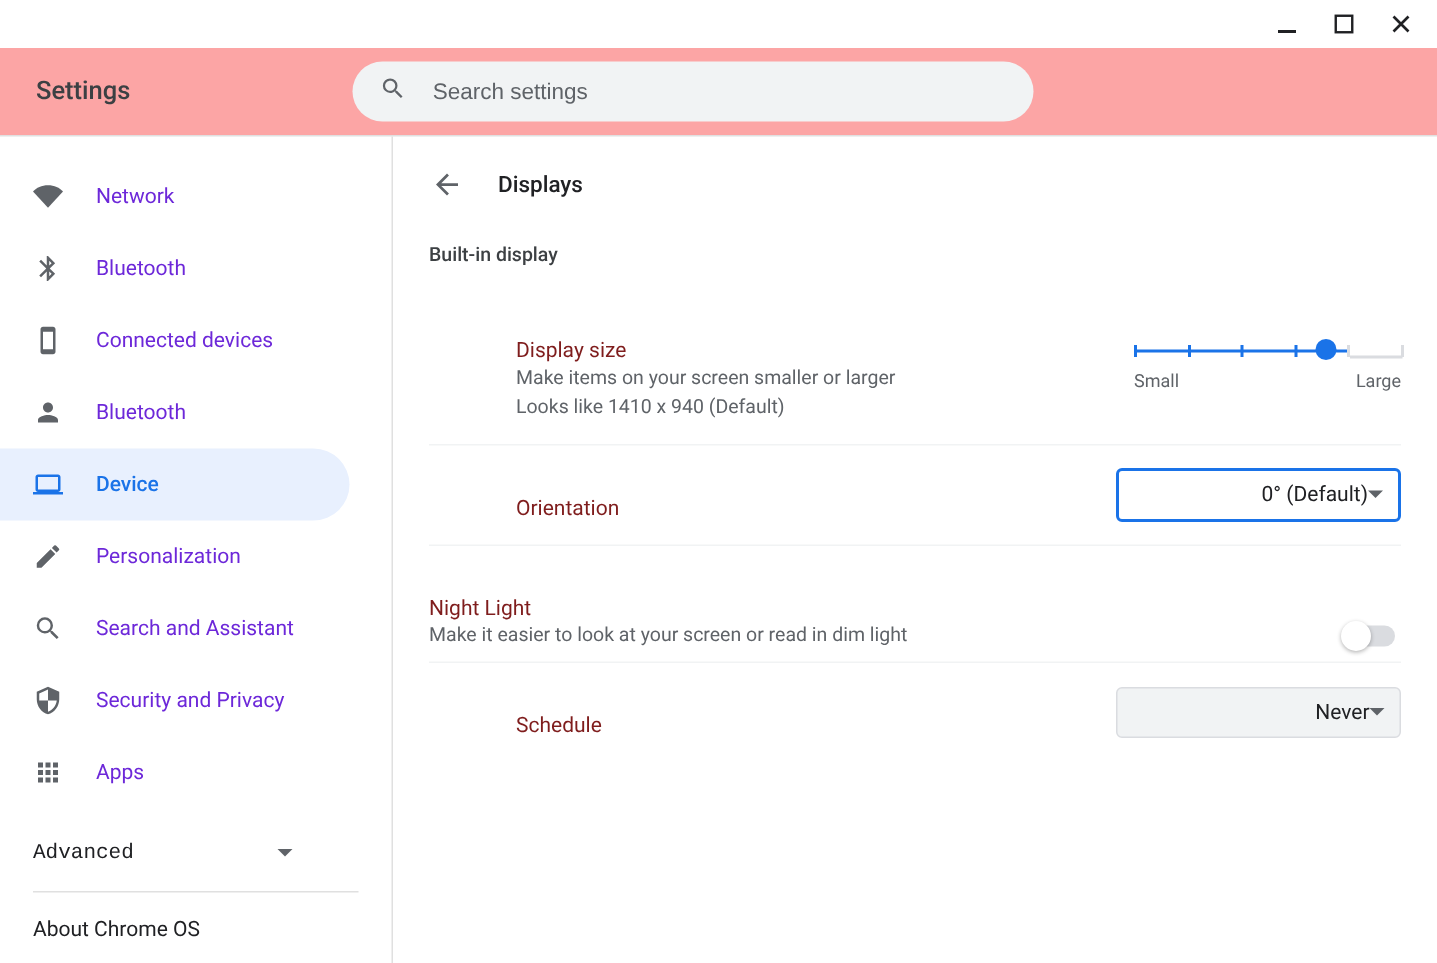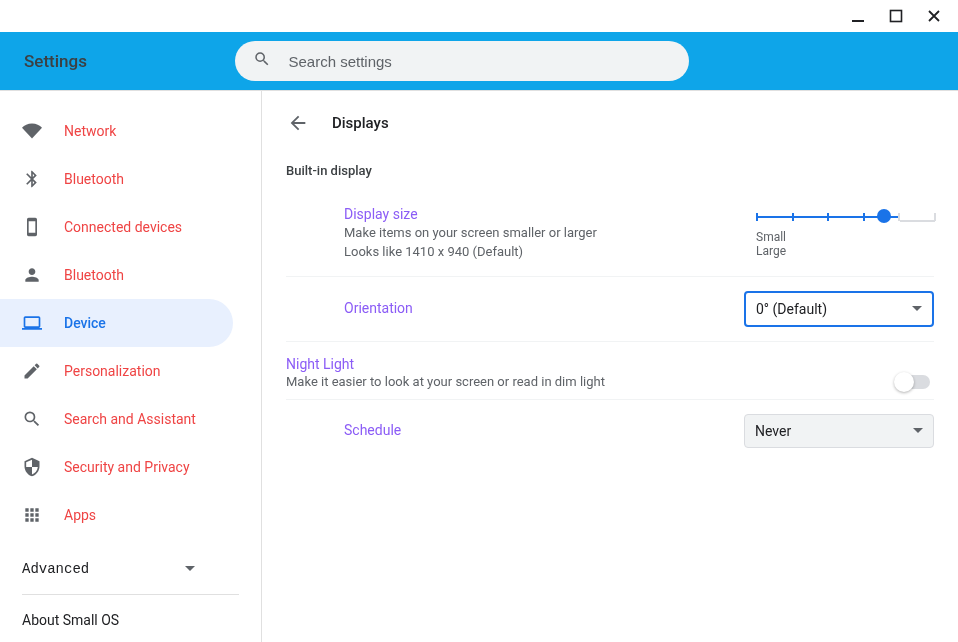--- a/index.html
+++ b/index.html
@@ -1,53 +1,53 @@
 <!DOCTYPE html>
 <html><head>
 <meta charset="utf-8">
 <style>
   * { box-sizing: border-box; margin: 0; padding: 0; }
   html, body { width: 958px; height: 642px; font-family: Roboto, "Helvetica Neue", Arial, sans-serif; color: #202124; background: #fff; overflow: hidden; }
   .titlebar { height: 32px; display:flex; justify-content:flex-end; align-items:center; gap:18px; padding-right:14px; background:#fff;}
   .titlebar svg { width:14px; height:14px; }
   .titlebar .tbtn { width:20px; height:20px; display:flex; align-items:center; justify-content:center; cursor:pointer;}
-  .header { height: 58px; display:flex; align-items:center; padding-left:24px; background:#0ea5e9; }
+  .header { height: 58px; display:flex; align-items:center; padding-left:24px; background:#fca5a5; }
   .header-title { font-size:17px; font-weight:500; color:#3c4043; }
   .search-wrap { margin-left:auto; margin-right:auto; width:454px; height:40px; background:#f1f3f4; border-radius:24px; display:flex; align-items:center; padding:0 18px; gap:17px;}
   .search-wrap input { border:none; background:transparent; outline:none; font-size:15px; color:#5f6368; flex:1;}
   .search-wrap input::placeholder { color:#5f6368;}
   .body { display:flex; height:calc(642px - 32px - 58px); border-top:1px solid #e0e0e0;}
   .sidebar { width:262px; padding-top:16px; border-right:1px solid #e0e0e0; display:flex; flex-direction:column; }
   .nav { list-style:none; }
-  .nav-item { height:48px; display:flex; align-items:center; padding-left:22px; gap:22px; font-size:14px; color:#ef4444; cursor:pointer; border-radius:0 24px 24px 0; margin-right:28px;}
+  .nav-item { height:48px; display:flex; align-items:center; padding-left:22px; gap:22px; font-size:14px; color:#6d28d9; cursor:pointer; border-radius:0 24px 24px 0; margin-right:28px;}
   .nav-item.active { background:#e8f0fe; color:#1a73e8; font-weight:500;}
   .nav-item .nicon { width:20px; height:20px; display:flex; align-items:center; justify-content:center; fill:#5f6368;}
   .nav-item.active .nicon { fill:#1a73e8;}
   .advanced { height:48px; display:flex; align-items:center; padding:0 22px; font-size:14px; color:#202124; justify-content:space-between; margin-right:44px; cursor:pointer; margin-top:8px;font-family:Liberation Mono, monospace;}
   .divider { height:1px; background:#e0e0e0; margin:4px 22px 0 22px;}
   .about { height:48px; display:flex; align-items:center; padding-left:22px; font-size:14px; color:#202124; cursor:pointer; margin-top:4px;}
   .main { flex:1; padding:20px 24px 0 24px; overflow:auto; }
   .main-header { display:flex; align-items:center; gap:22px; margin-bottom:28px;}
   .back-btn { width:24px; height:24px; display:flex; align-items:center; justify-content:center; cursor:pointer;}
   .main-title { font-size:15px; font-weight:500; color:#202124;}
   .section-title { font-size:13px; color:#3c4043; font-weight:500; margin-bottom:14px;margin-top:26px;}
   .section-desc { font-size:13px; color:#5f6368;}
   .row { display:flex; align-items:center; padding:14px 0 14px 58px; border-bottom:1px solid #f1f3f4;}
   .row:last-child { border-bottom:none;}
   .row-left { flex:1; }
-  .row-title { font-size:14px; color:#8b5cf6; margin-bottom:2px;}
+  .row-title { font-size:14px; color:#7f1d1d; margin-bottom:2px;margin-top:20px;}
   .row-sub { font-size:13px; color:#5f6368; line-height:1.45;}
   .slider-block { width:178px; }
   .slider-track { position:relative; height:14px;}
   .slider-line { position:absolute; top:6px; left:0; right:0; height:2px; background:#1a73e8;}
   .slider-line::after { content:""; position:absolute; right:-1px; top:-2px; width:35px; height:6px; background:#fff; border-bottom:2px solid #dadce0;}
   .slider-tick { position:absolute; top:3px; width:2px; height:8px; background:#1a73e8;}
   .slider-thumb { position:absolute; top:-1px; width:14px; height:14px; border-radius:50%; background:#1a73e8; transform:translateX(-50%);}
-  .slider-labels { display:flex; justify-content:space-between; font-size:12px; color:#5f6368; margin-top:6px;flex-direction:column;}
-  .dropdown { width:190px; height:34px; background:#f1f3f4; border:1px solid #dadce0; border-radius:4px; display:flex; align-items:center; justify-content:space-between; padding:0 10px; font-size:14px; color:#202124; cursor:pointer;}
+  .slider-labels { display:flex; justify-content:space-between; font-size:12px; color:#5f6368; margin-top:6px;}
+  .dropdown { width:190px; height:34px; background:#f1f3f4; border:1px solid #dadce0; border-radius:4px; display:flex; align-items:center; justify-content:flex-end; padding:0 10px; font-size:14px; color:#202124; cursor:pointer;}
   .dropdown.highlight { border:2px solid #1a73e8; background:#fff; height:36px;}
   .section2 { padding-top:14px;}
   .night-row { display:flex; align-items:flex-end; justify-content:space-between; padding-bottom:10px;}
   .toggle { width:34px; height:14px; border-radius:10px; background:#dadce0; position:relative; cursor:pointer; margin-top:4px; margin-right:4px;}
   .toggle .knob { position:absolute; top:-3px; left:-2px; width:20px; height:20px; border-radius:50%; background:#fff; box-shadow:0 1px 3px rgba(0,0,0,.3);}
   .caret-down { width:0; height:0; border-left:5px solid transparent; border-right:5px solid transparent; border-top:5px solid #5f6368;}
 </style>
 </head>
 <body>
 
@@ -157,21 +157,21 @@
           </span>
         <span>Apps</span>
       </li>
     </ul>
     <div class="advanced">
       <span>Advanced</span>
       <span class="caret-down"></span>
     </div>
     <div class="divider"></div>
     <div class="about">
-      <span>About Small OS</span>
+      <span>About Chrome OS</span>
     </div>
   </div>
 
   <div class="main">
     <div class="main-header">
       <div class="back-btn">
         <svg viewBox="0 0 24 24" width="22" height="22" fill="#5f6368">
             <path d="M20 11H7.83l5.59-5.59L12 4l-8 8 8 8 1.41-1.41L7.83 13H20v-2z"></path>
           </svg>
       </div>

